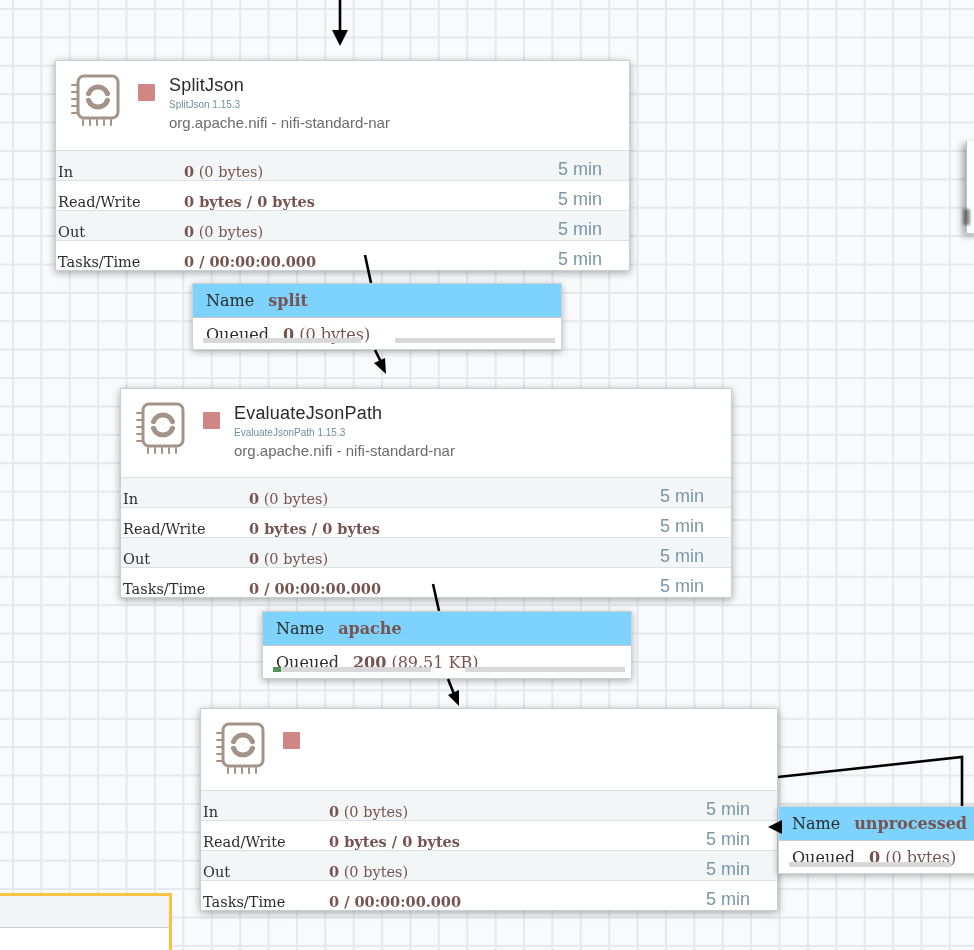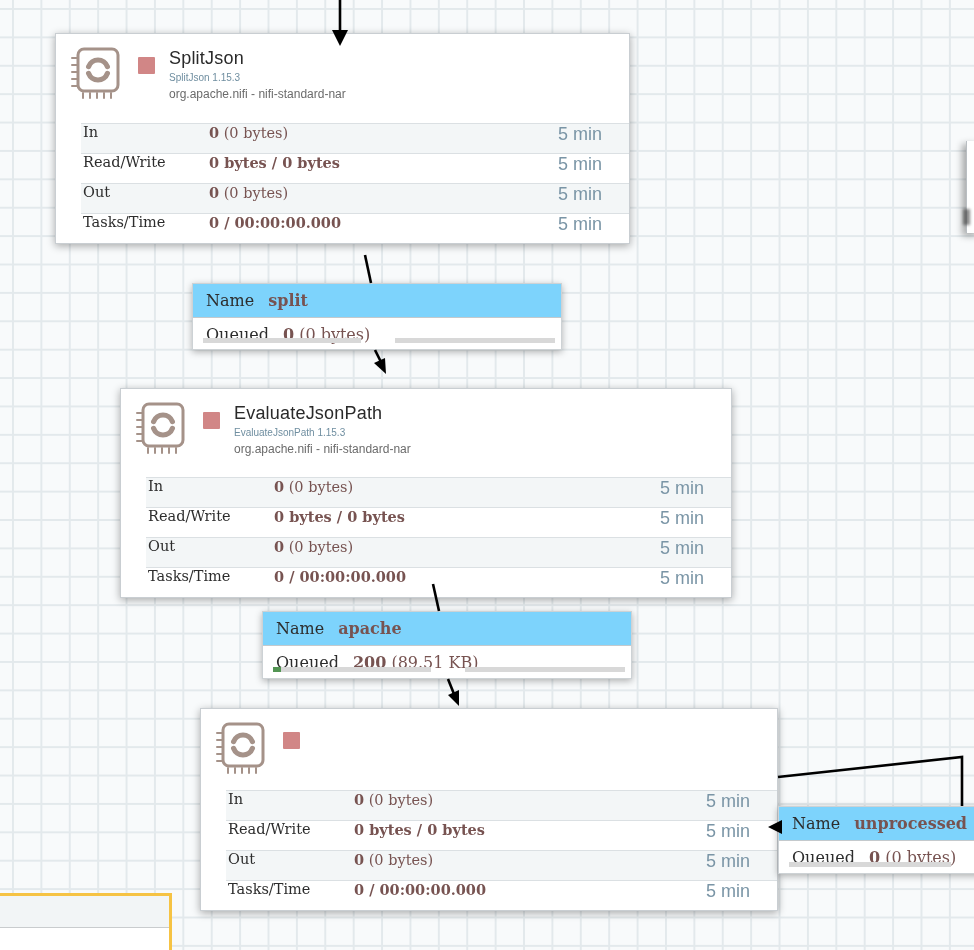--- a/index.html
+++ b/index.html
@@ -18,25 +18,25 @@
     position:absolute;background:#fff;border:1px solid #c9ced2;
     box-shadow:0 2px 8px rgba(0,0,0,.33);
     display:flex;flex-direction:column;box-sizing:border-box;
   }
   .proc-header{flex:1;display:flex;align-items:flex-start;padding:13px 12px 6px 14px;background:#fff;position:relative;}
   .proc-icon{width:50px;height:54px;flex:0 0 auto;}
   .run-status{width:17px;height:17px;border-radius:1px;margin:10px 14px 0 18px;flex:0 0 auto;}
   .proc-titles{padding-top:0px;line-height:1.25;}
   .proc-name{font-size:18px;font-weight:500;color:#2a2a2a;letter-spacing:.2px;}
   .proc-version{font-size:10px;color:#6f8ea0;margin-top:2px;}
-  .proc-bundle{font-size:12px;color:#6b6b6b;margin-top:3px;}
+  .proc-bundle{font-size:15px;color:#6b6b6b;margin-top:3px;}
   .stat-row{
-    height:30px;flex:0 0 auto;display:flex;align-items:flex-start;
+    height:30px;flex:0 0 auto;display:flex;align-items:flex-end;
     border-top:1px solid #dbe0e3;padding:0 0 0 2px;box-sizing:border-box;
-    font-family:"DejaVu Serif",serif;font-size:14.5px;color:#2d2d2d;margin-left:25px;
+    font-family:"DejaVu Serif",serif;font-size:14.5px;color:#2d2d2d;
   }
   .stat-row.alt{background:#f3f6f7;}
   .stat-label{width:126px;flex:0 0 auto;}
   .stat-value{flex:1;color:#775351;}
   .stat-value b{font-weight:bold;}
   .stat-window{flex:0 0 auto;font-family:"Liberation Sans",sans-serif;font-size:18px;color:#7a95a6;padding-right:27px;}
   
   .conn-label{
     position:absolute;background:#fff;border:1px solid #cdd2d5;
     box-shadow:0 2px 7px rgba(0,0,0,.3);box-sizing:border-box;
@@ -77,21 +77,21 @@
 <body>
 
 <div class="canvas">
 
   <div class="edge-strip"></div>
 
   <div class="yellow-box">
     <div class="yb-row"></div>
   </div>
 
-  <div class="proc" style="left:55px;top:33px;width:575px;height:211px;">
+  <div class="proc" style="left:55px;top:60px;width:575px;height:211px;">
     <div class="proc-header">
       <svg class="proc-icon" viewBox="0 0 50 54">
         <g stroke="#a59289" fill="none" stroke-linecap="round">
           <rect x="8" y="2" width="40" height="42" rx="6" stroke-width="3"></rect>
           <path d="M18.6,19.6 A10,10 0 0 1 37.4,19.6" stroke-width="5.2"></path>
           <path d="M37.4,26.4 A10,10 0 0 1 18.6,26.4" stroke-width="5.2"></path>
           <g stroke-width="2">
             <line x1="2" y1="11" x2="7" y2="11"></line>
               <line x1="2" y1="18" x2="7" y2="18"></line>
             <line x1="2" y1="25" x2="7" y2="25"></line>

